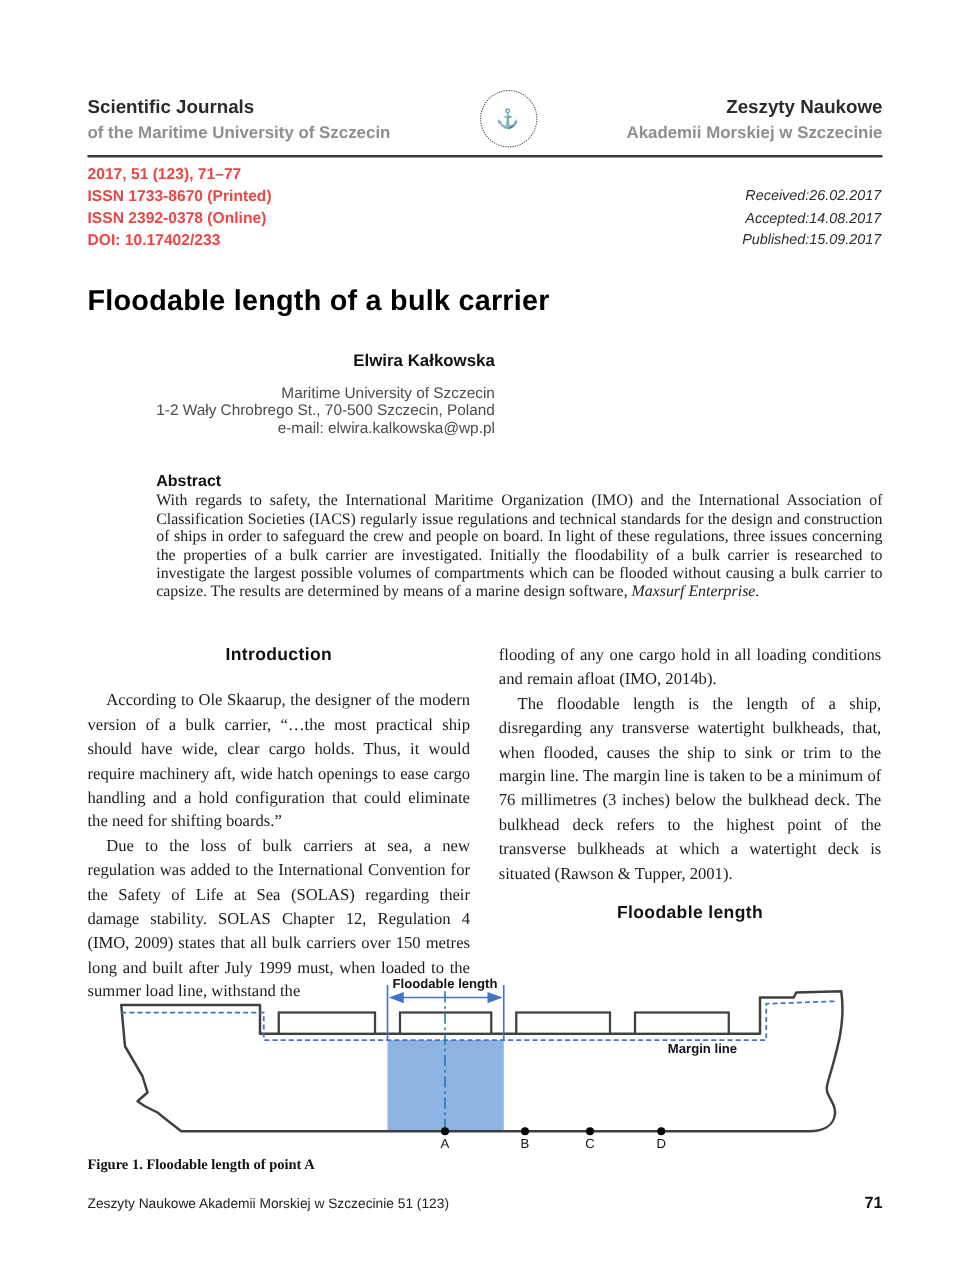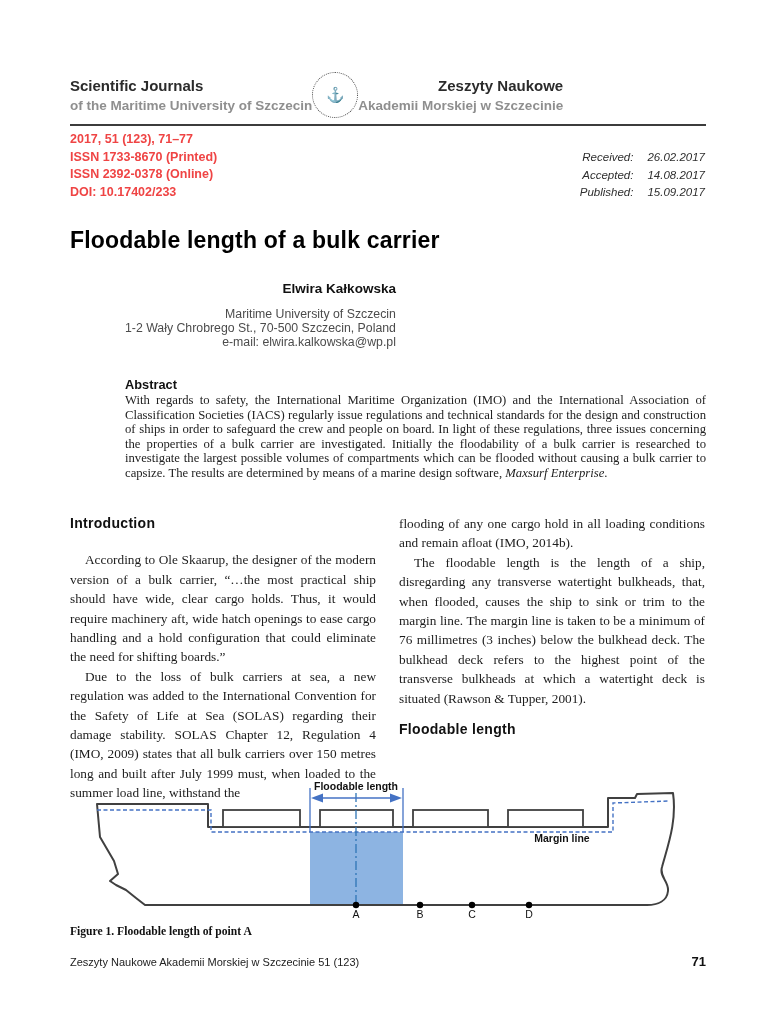--- a/index.html
+++ b/index.html
@@ -5,21 +5,21 @@
   html,body{margin:0;padding:0;}
   body{
     width:768px;height:1024px;background:#ffffff;position:relative;
     font-family:"Liberation Serif", serif;color:#1a1a1a;overflow:hidden;
   }
   .abs{position:absolute;}
 
   
   .header{
     left:70px;top:76px;width:636px;
-    display:flex;justify-content:flex-start;align-items:flex-start;
+    display:flex;justify-content:space-between;align-items:flex-start;
     border-bottom:2.5px solid #3c3c3c;padding-bottom:6px;
     font-family:"Liberation Sans", sans-serif;
   }
   .hdr-left,.hdr-right{line-height:20px;}
   .hdr-right{text-align:right;}
   .hdr-title{font-size:15px;font-weight:bold;color:#2b2b2b;}
   .hdr-sub{font-size:13.5px;font-weight:bold;color:#8f8f8f;}
   .seal{
     width:44px;height:44px;border:1.6px dotted #4a4a4a;border-radius:50%;
     display:flex;align-items:center;justify-content:center;margin-top:-4px;
@@ -35,21 +35,21 @@
   .pubinfo{
     left:70px;top:131px;
     font-family:"Liberation Sans", sans-serif;font-weight:bold;
     font-size:12.5px;line-height:17.5px;color:#ef4444;
   }
   .dates{
     right:63px;top:149px;text-align:right;
     font-family:"Liberation Sans", sans-serif;font-style:italic;
     font-size:11.5px;line-height:17.5px;color:#2e2e2e;
   }
-  .dates-row{display:flex;justify-content:flex-end;gap:14px;}
+  .dates-row{display:flex;justify-content:flex-end;}
 
   
   .title{
     left:70px;top:227px;font-family:"Liberation Sans", sans-serif;
     font-size:23px;font-weight:bold;color:#000;letter-spacing:.2px;
   }
   .author-block{left:125px;top:281px;font-family:"Liberation Sans", sans-serif;text-align:right;}
   .author-name{font-size:13.5px;font-weight:bold;color:#111;margin-bottom:11px;}
   .author-line{font-size:12.3px;line-height:14.2px;color:#4c4c4c;}
 
@@ -65,21 +65,21 @@
     font-size:12.7px;line-height:14.5px;text-align:justify;color:#222;
   }
   .italic{font-style:italic;}
 
   
   .col{width:306px;font-size:13.3px;line-height:19.4px;text-align:justify;color:#1c1c1c;}
   .col-left{left:70px;top:514px;}
   .col-right{left:399px;top:514px;}
   .sec-head{
     font-family:"Liberation Sans", sans-serif;font-weight:bold;
-    font-size:14px;color:#111;text-align:left;letter-spacing:.3px;
+    font-size:14px;color:#111;text-align:center;letter-spacing:.3px;
   }
   .col-left .sec-head{margin:0 0 17px 0;}
   .col-right .sec-head{margin:12px 0 16px 0;}
   .col p{margin:0;text-indent:15px;}
   .col p.noindent{text-indent:0;}
 
   
   .figure{left:70px;top:781px;width:636px;height:140px;}
   .caption{
     left:70px;top:925px;font-size:11.6px;font-weight:bold;color:#111;

